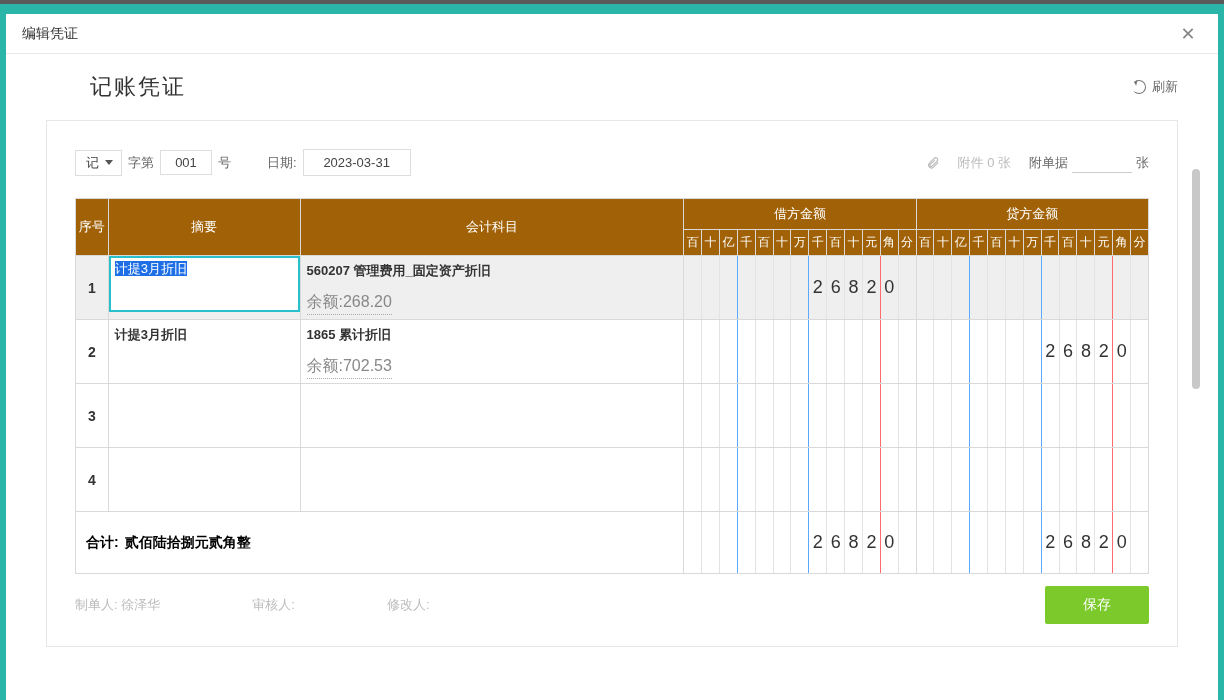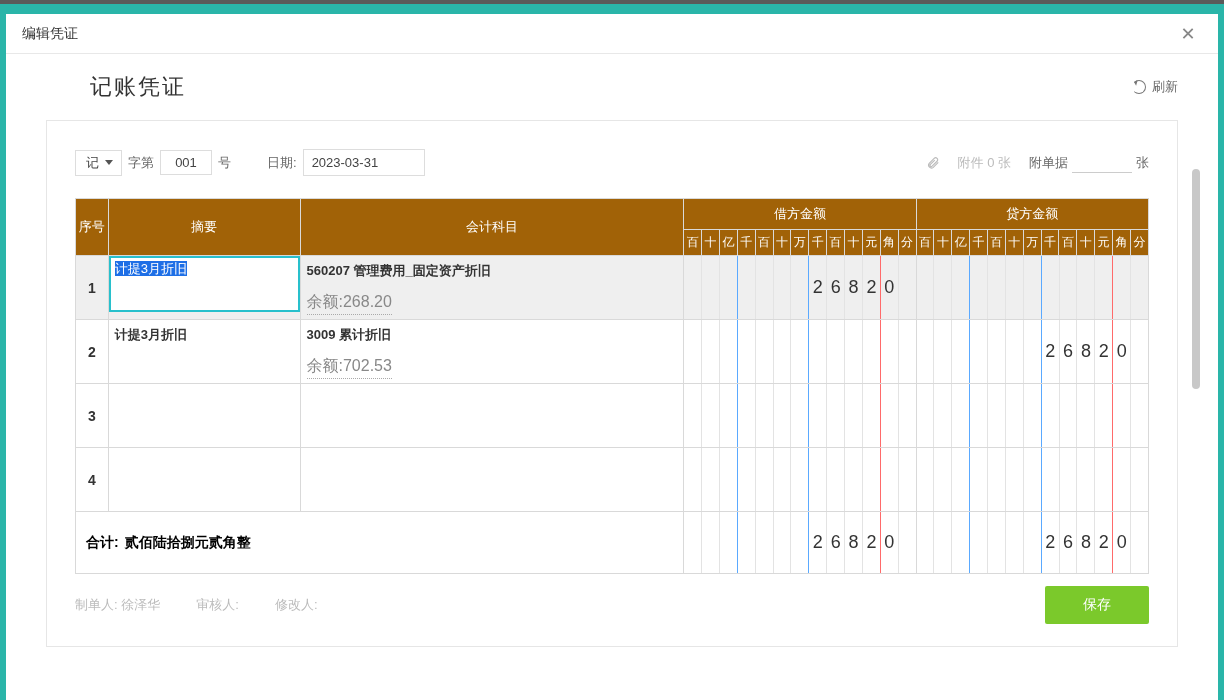--- a/index.html
+++ b/index.html
@@ -73,21 +73,21 @@
     border:1px solid #ddd; padding:3px 8px 3px 10px;
     display:flex; align-items:center; gap:6px; color:#444; cursor:pointer;
   }
   .caret-down {
     width:0;height:0;border-left:4px solid transparent;border-right:4px solid transparent;border-top:5px solid #555;
   }
   .num-input{
     width:52px; border:1px solid #ddd; padding:4px 6px; text-align:center; color:#444; font-size:13px;
   }
   .date-input{
-    width:122px; border:1px solid #ddd; padding:5px 8px; color:#444; font-size:13px;
+    width:108px; border:1px solid #ddd; padding:5px 8px; color:#444; font-size:13px;text-align:center;
   }
   .controls-right { display:flex; align-items:center; gap:18px; }
   .attach-link { color:#bbb; display:flex; align-items:center; gap:18px; cursor:pointer; }
   .attach-link svg { stroke:#bbb; }
   .attach-text { color:#bbb; }
   .sheet-count { display:flex; align-items:center; gap:4px; }
   .sheet-input { width:60px; border:none; border-bottom:1px solid #ccc; text-align:center; padding:2px 0; }
 
   
   .vtable { width:100%; border-collapse: collapse; table-layout: fixed; }
@@ -145,21 +145,21 @@
     height:62px; padding:0; font-size:14px;
   }
   .total-label { padding-left:10px; display:flex; align-items:center; height:100%; font-weight:bold; }
   .total-label .lbl { margin-right:6px; }
 
   
   .meta-row {
     display:flex; justify-content:space-between; align-items:center;
     margin-top:12px; font-size:13px; color:#bbb;
   }
-  .meta-left { display:flex; gap:36px; }
+  .meta-left { display:flex; gap:92px; }
   .save-btn {
     background:#7bc92b; color:#fff; border:none;
     padding:10px 38px; font-size:14px; border-radius:2px; cursor:pointer;
   }
 
   
   .fake-scroll {
     position:absolute; top:115px; right:18px; width:8px; height:220px;
     background:#c8c8c8; border-radius:4px;
   }
@@ -313,21 +313,21 @@
                 </div>
               </td>
             </tr>
             <tr>
               <td class="idx-cell">2</td>
               <td class="summary-cell">
                 <div class="summary-plain">计提3月折旧</div>
               </td>
               <td>
                 <div class="acct-inner">
-                  <div class="acct-name">3009 累计折旧</div>
+                  <div class="acct-name">1865 累计折旧</div>
                   <div class="acct-bal">余额:702.53</div>
                 </div>
               </td>
               <td colspan="13" class="amount-td">
                 <div class="digit-row">
                   <div class="digit-cell"></div>
                   <div class="digit-cell"></div>
                   <div class="digit-cell"></div>
                   <div class="digit-cell mark-blue"></div>
                   <div class="digit-cell"></div>

